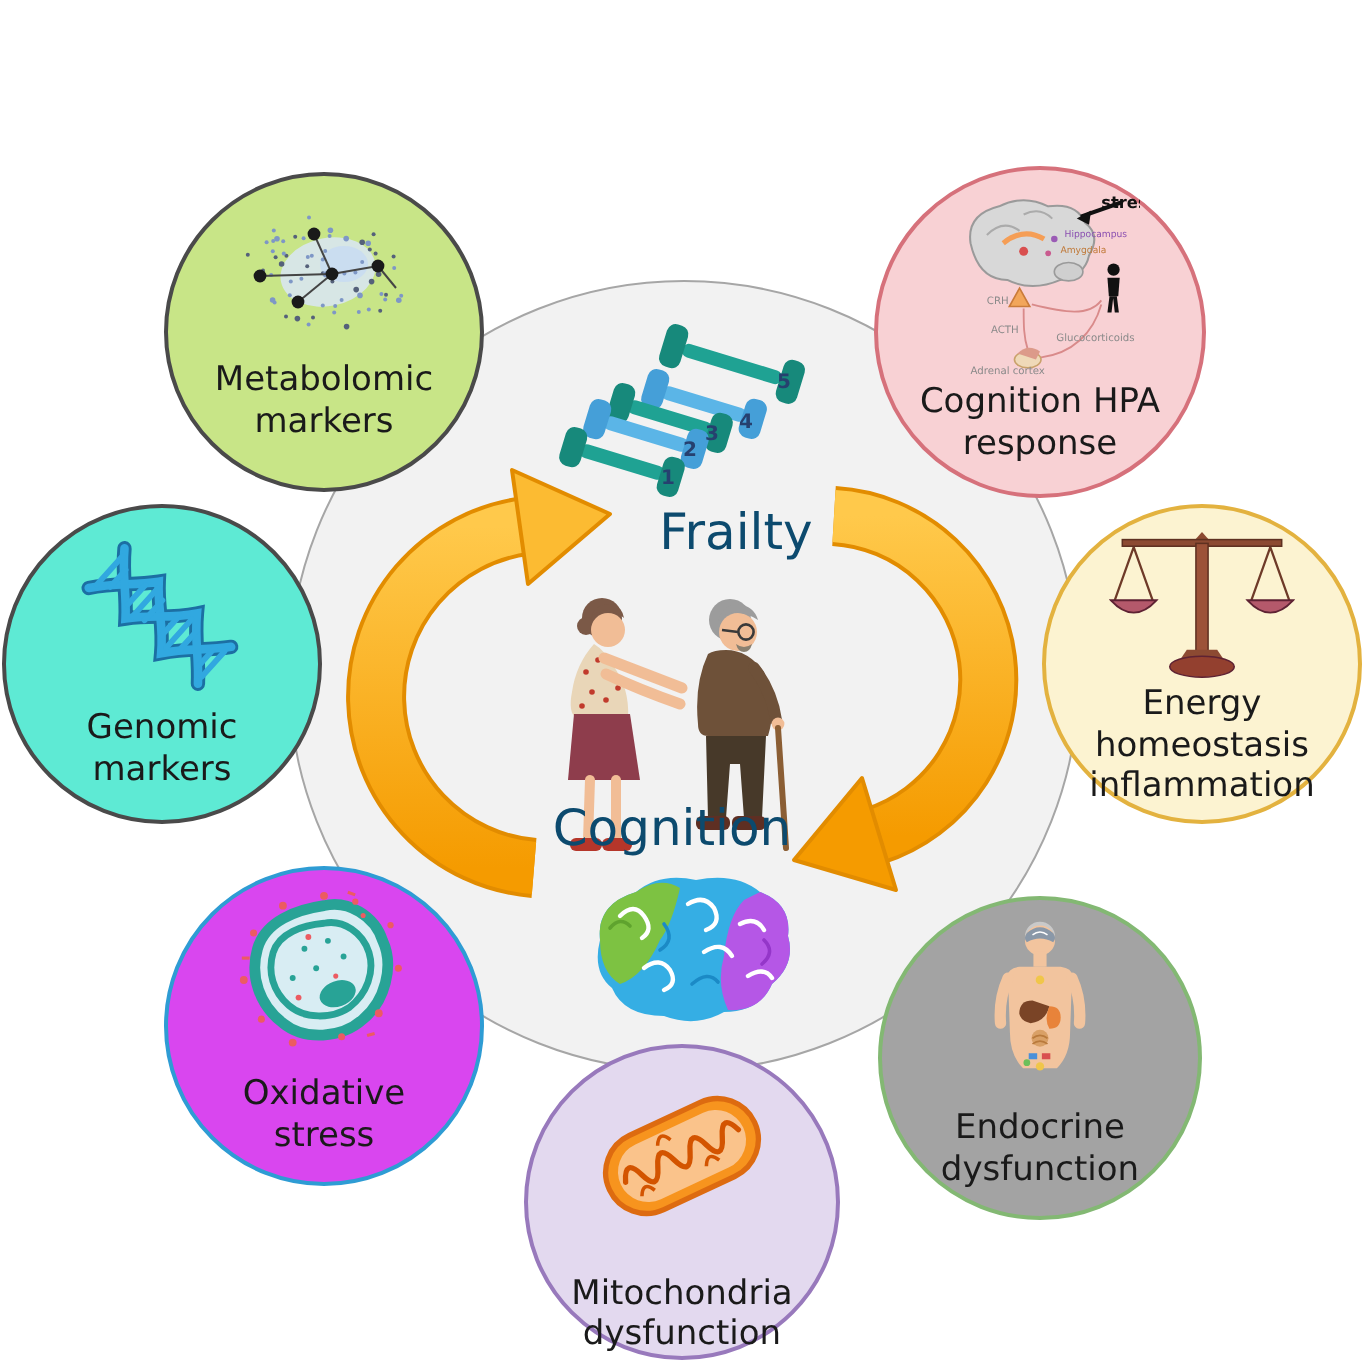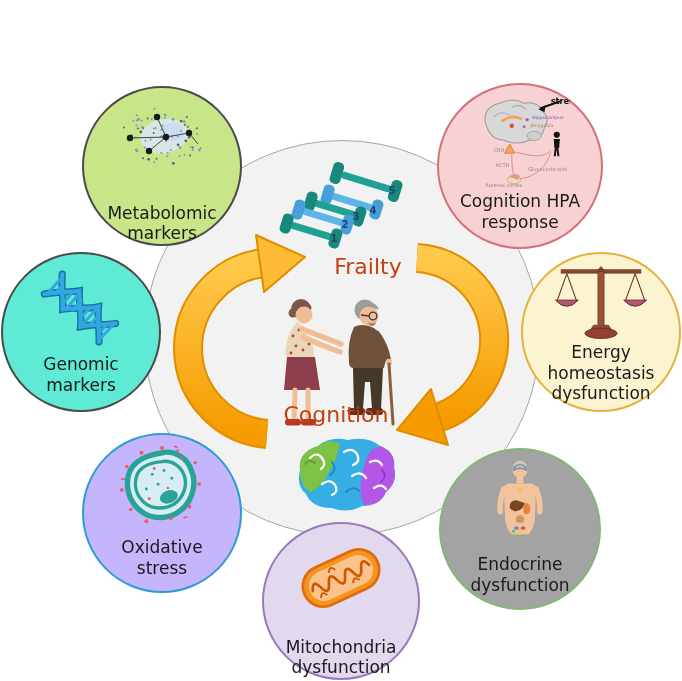--- a/index.html
+++ b/index.html
@@ -6,21 +6,21 @@
   body{font-family:"DejaVu Sans","Liberation Sans",sans-serif;}
   #stage{position:relative;width:682px;height:681px;background:#fff;overflow:hidden;}
   #central-circle{position:absolute;left:144px;top:140px;width:394px;height:394px;
     border-radius:50%;background:#F2F2F2;border:1px solid #A6A6A6;z-index:0;}
   #center-svg{position:absolute;left:0;top:0;z-index:1;pointer-events:none;}
   .node{position:absolute;border-radius:50%;border:2px solid #888;box-sizing:border-box;
     display:flex;flex-direction:column;align-items:center;z-index:2;}
   .node .label{text-align:center;white-space:pre-line;color:#1A1A1A;
     font-size:17px;line-height:1.22;margin-top:2px;}
   .nicon{flex:0 0 auto;}
-  .center-label{position:absolute;z-index:3;color:#c2410c;font-size:22px;
+  .center-label{position:absolute;z-index:3;color:#0c4a6e;font-size:25px;
     transform:translate(-50%,-50%);white-space:nowrap;}
   svg text{font-family:"DejaVu Sans","Liberation Sans",sans-serif;}
 </style>
 </head>
 <body>
 
 <div id="stage">
 
   <div id="central-circle"></div>
 
@@ -185,21 +185,21 @@
       <rect x="46.8" y="6" width="6.4" height="58" fill="#9C5238" stroke="#5E3020" stroke-width="0.8"></rect>
       <path d="M14,8 L4,36 M14,8 L24,36" stroke="#6E3A28" stroke-width="1.2" fill="none"></path>
       <path d="M86,8 L76,36 M86,8 L96,36" stroke="#6E3A28" stroke-width="1.2" fill="none"></path>
       <path d="M2,36 Q14,49 26,36 Z" fill="#B4596B" stroke="#5E2233" stroke-width="1"></path>
       <path d="M74,36 Q86,49 98,36 Z" fill="#B4596B" stroke="#5E2233" stroke-width="1"></path>
       <path d="M42,62 L58,62 L62,68 L38,68 Z" fill="#8C4A32"></path>
       <ellipse cx="50" cy="71" rx="17" ry="5.5" fill="#93402F" stroke="#5E2233" stroke-width="0.8"></ellipse>
     </svg>
     <div class="label">Energy
 homeostasis
-dysfunction</div>
+inflammation</div>
   </div>
 
   <div class="node" style="left: 439px; top: 448px; width: 162px; height: 162px; padding-top: 8px; background: #a3a3a3; border-color: rgb(131, 184, 115);">
     <svg class="nicon" width="66" height="94" viewBox="0 0 70 100">
       <circle cx="35" cy="11" r="8" fill="#C9C9C9"></circle>
       <circle cx="35" cy="13" r="8" fill="#F2C49E"></circle>
       <path d="M28,9 Q35,3 42,9 Q44,12 42,14 Q35,10 28,14 Q26,12 28,9 Z" fill="#8A98A8"></path>
       <path d="M31,10 q4,-3 8,0" fill="none" stroke="#FFF" stroke-width="0.8"></path>
       <rect x="31.5" y="19" width="7" height="8" fill="#F2C49E"></rect>
       <path d="M32,27 l3,2 l3,-2 l0,4.5 l-3,-1.2 l-3,1.2 Z" fill="#D9534F"></path>
@@ -226,21 +226,21 @@
         <rect x="10" y="22" width="90" height="46" rx="23" fill="#F7941E" stroke="#DD6B10" stroke-width="3"></rect>
         <rect x="17" y="28" width="76" height="34" rx="17" fill="#FAC38B"></rect>
         <path d="M20,45 q5,-13 10,0 q5,13 10,0 q5,-13 10,0 q5,13 10,0 q5,-13 10,0 q5,13 10,0 q5,-13 10,0" fill="none" stroke="#D35400" stroke-width="3" stroke-linecap="round"></path>
         <path d="M25,56 q4,-8 8,0 M45,34 q4,-8 8,0 M65,56 q4,-8 8,0" fill="none" stroke="#D35400" stroke-width="2"></path>
       </g>
     </svg>
     <div class="label">Mitochondria
 dysfunction</div>
   </div>
 
-  <div class="node" style="left: 82px; top: 433px; width: 160px; height: 160px; padding-top: 10px; background: #c4b5fd; border-color: rgb(46, 156, 212);">
+  <div class="node" style="left: 82px; top: 433px; width: 160px; height: 160px; padding-top: 10px; background: #d946ef; border-color: rgb(46, 156, 212);">
     <svg class="nicon" width="90" height="90" viewBox="0 0 92 92">
       <path d="M46,8 C58,5 72,13 76,26 C82,39 77,57 66,66 C55,76 36,77 25,68 C13,59 8,44 12,30 C16,16 32,10 46,8 Z" fill="#D8EDF3" stroke="#28A396" stroke-width="5.5"></path>
       <path d="M46,17 C56,15 66,22 69,32 C72,42 68,53 59,60 C50,66 36,66 28,59 C20,52 17,42 20,32 C23,22 35,18 46,17 Z" fill="none" stroke="#28A396" stroke-width="3.5"></path>
       <ellipse cx="53" cy="53" rx="9.5" ry="6.5" transform="rotate(-20 53 53)" fill="#28A396"></ellipse>
       <g fill="#28A396">
         <circle cx="36" cy="30" r="1.5"></circle>
           <circle cx="48" cy="26" r="1.5"></circle>
         <circle cx="30" cy="45" r="1.5"></circle>
           <circle cx="42" cy="40" r="1.5"></circle>
           <circle cx="56" cy="34" r="1.5"></circle>
@@ -292,21 +292,21 @@
           <line x1="38" y1="63" x2="52" y2="63"></line>
           <line x1="38" y1="76" x2="52" y2="76"></line>
           <line x1="36" y1="81" x2="54" y2="81"></line>
         </g>
       </g>
     </svg>
     <div class="label">Genomic
 markers</div>
   </div>
 
-  <div class="node" style="left: 82px; top: 86px; width: 160px; height: 160px; padding-top: 14px; background: rgb(200, 229, 135); border-color: rgb(74, 74, 74); justify-content: space-between;">
+  <div class="node" style="left: 82px; top: 86px; width: 160px; height: 160px; padding-top: 14px; background: rgb(200, 229, 135); border-color: rgb(74, 74, 74);">
     <svg class="nicon" width="96" height="76" viewBox="0 0 96 76">
       <ellipse cx="50" cy="34" rx="24" ry="17" fill="#D9E6F6" opacity="0.85" transform="rotate(-12 50 34)"></ellipse>
       <ellipse cx="58" cy="30" rx="12" ry="9" fill="#C7DBF2" opacity="0.8"></ellipse>
       <g>
           <circle cx="29.2" cy="25.9" r="1" fill="#55617A"></circle>
           <circle cx="33.6" cy="16.4" r="1" fill="#55617A"></circle>
           <circle cx="85.4" cy="48.1" r="1.4" fill="#7E97C6"></circle>
           <circle cx="58.2" cy="34.7" r="1" fill="#7E97C6"></circle>
           <circle cx="79.0" cy="45.4" r="1" fill="#55617A"></circle>
           <circle cx="47.4" cy="27.7" r="1" fill="#7E97C6"></circle>

